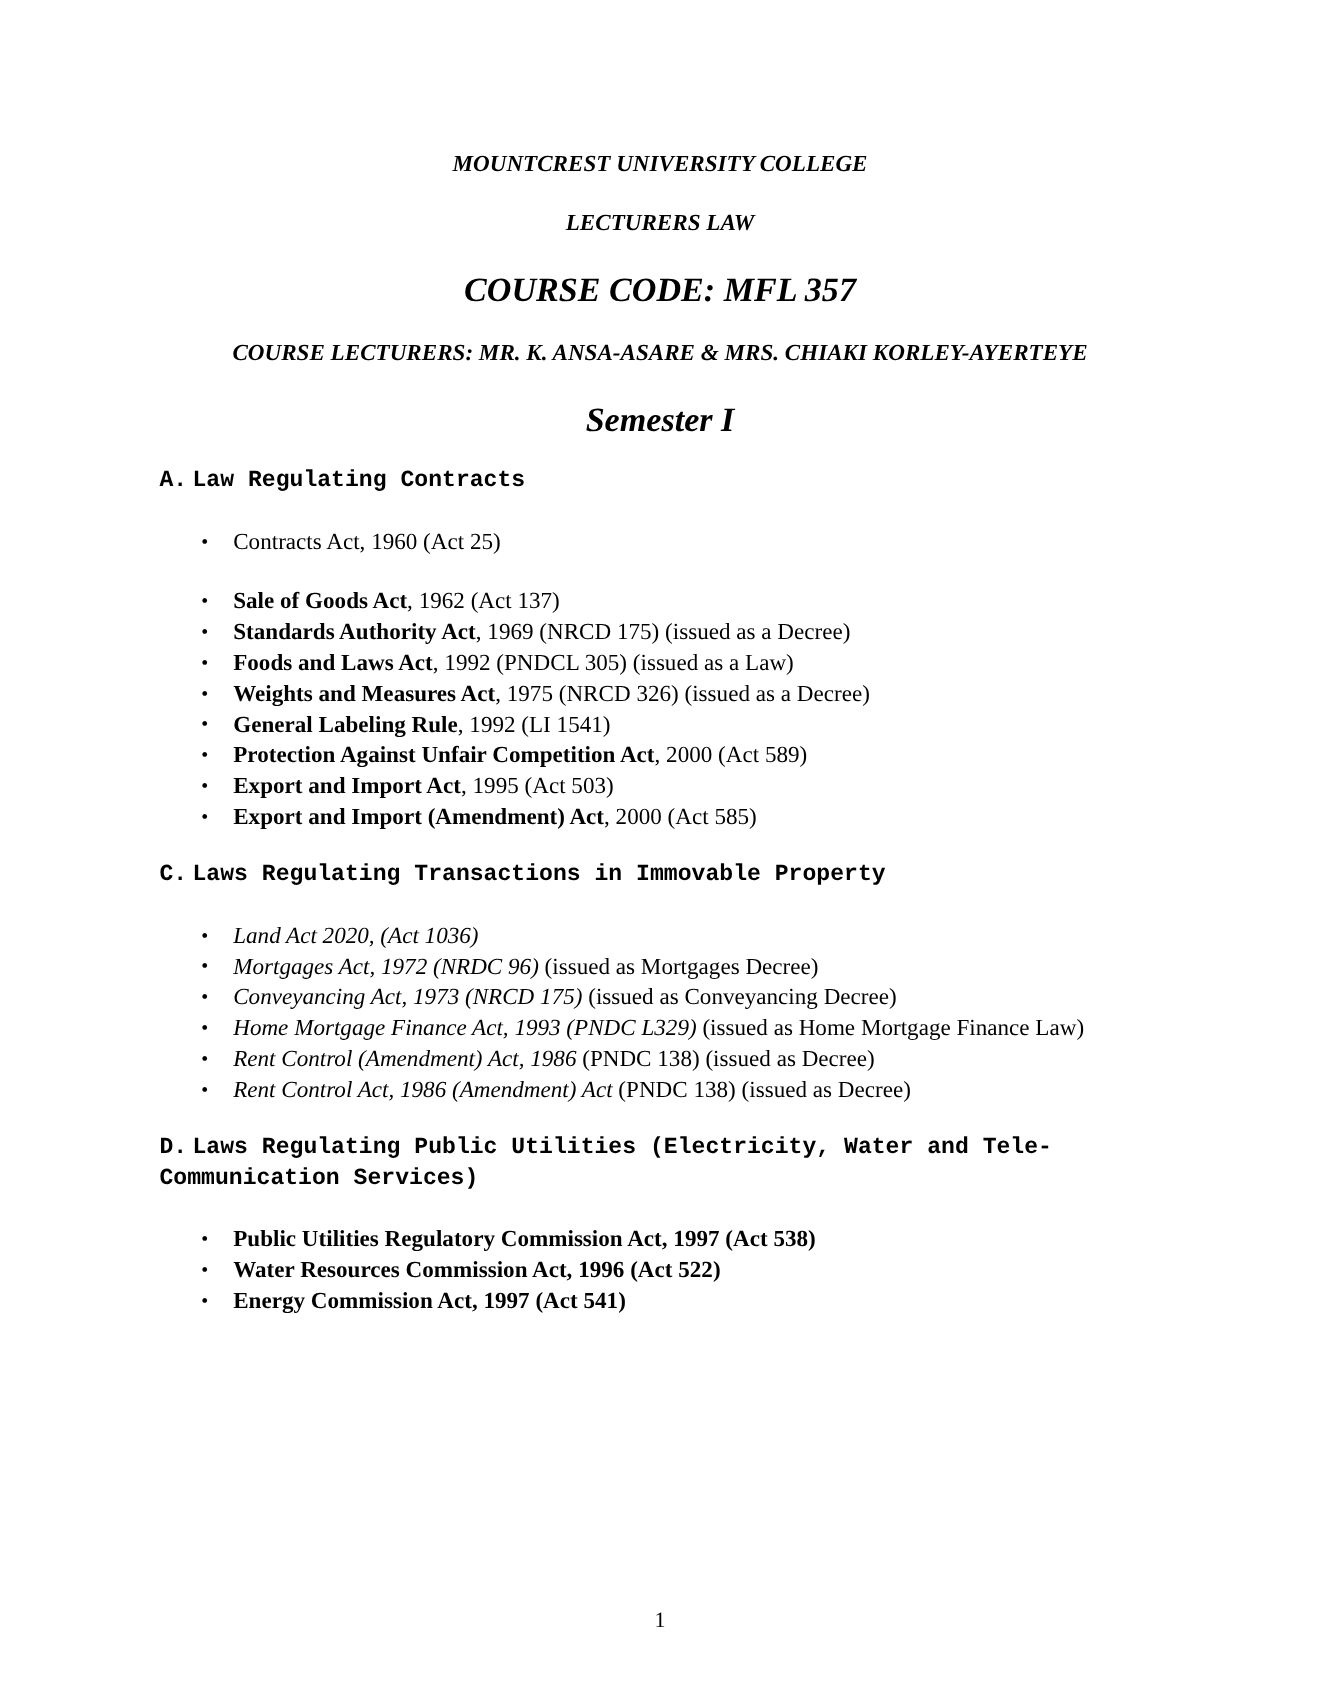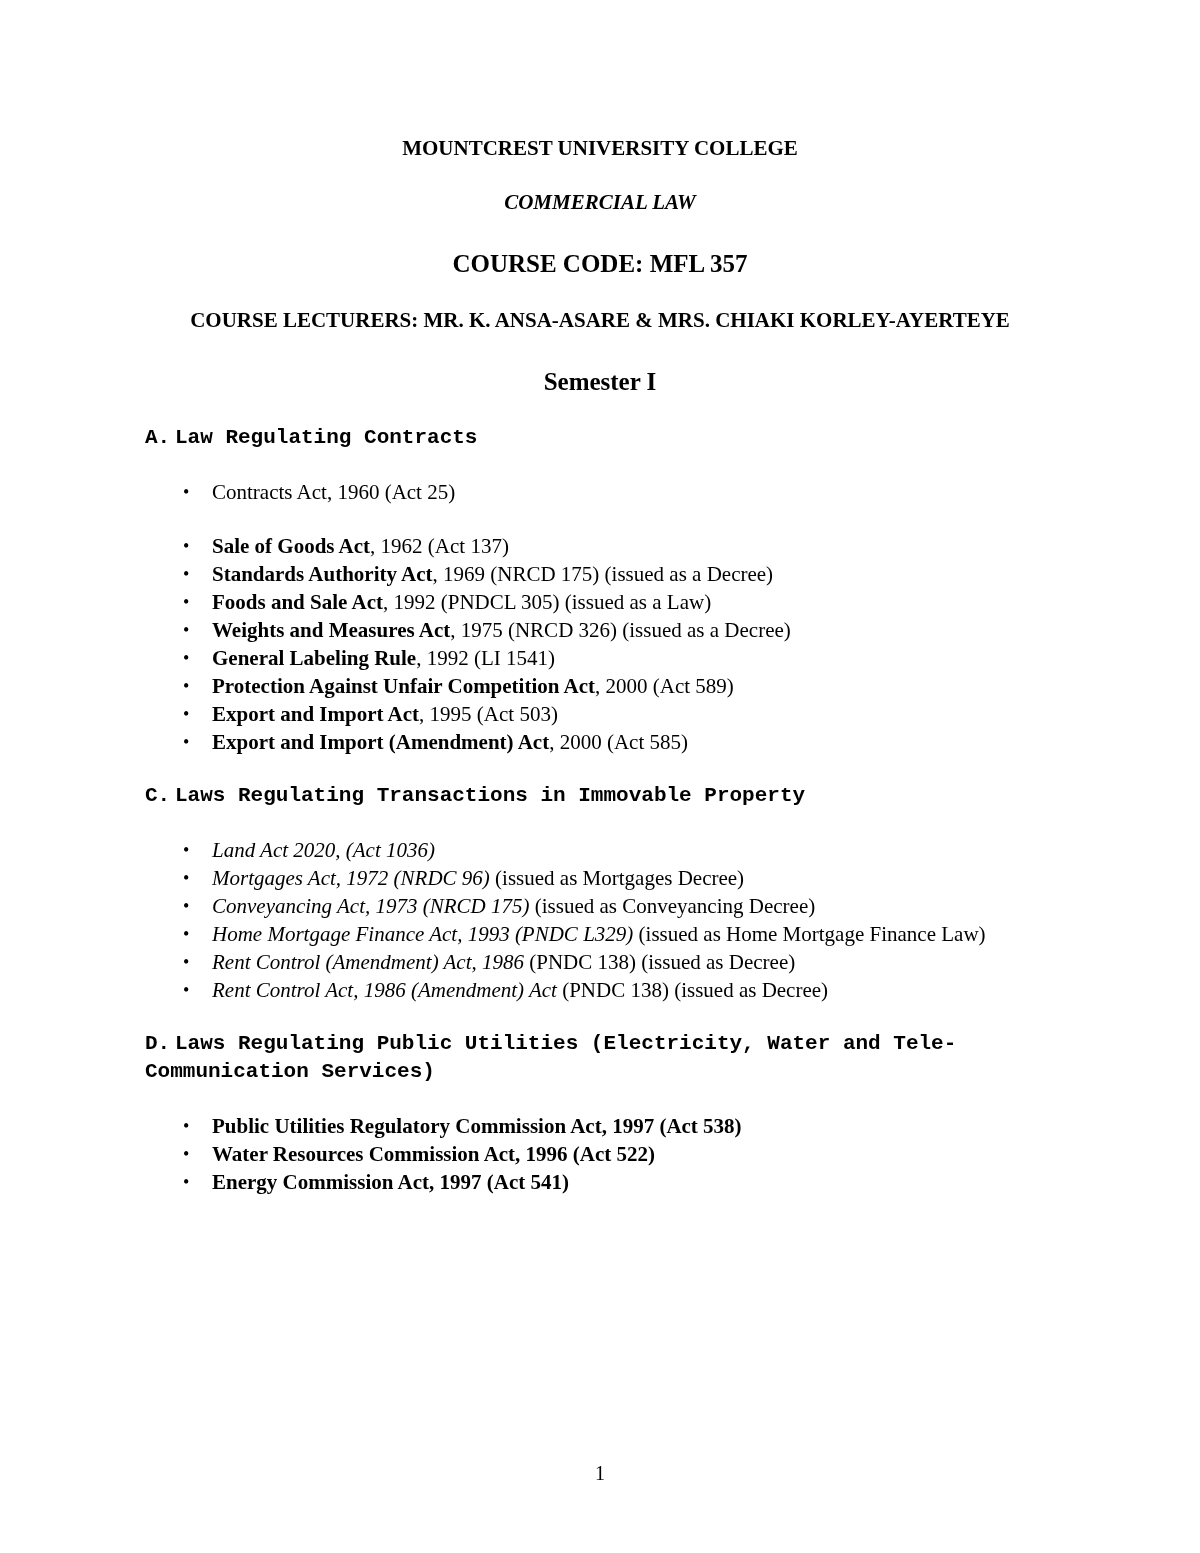--- a/index.html
+++ b/index.html
@@ -13,22 +13,23 @@
     width: 1200px;
     min-height: 1553px;
     margin: 0 auto;
     background: #ffffff;
     padding: 134px 145px 120px 145px;
   }
   p, li { font-size: 21px; line-height: 28px; }
   .hline {
     text-align: center;
     margin: 0 0 26px 0;
+    font-style: italic;
   }
-  .hline.large { font-size: 25px; line-height: 32px; margin-top: 32px; }
+  .hline.large { font-size: 31px; line-height: 32px; margin-top: 32px; }
   .bold { font-weight: bold; }
   .bold-italic { font-weight: bold; font-style: italic; }
   .italic { font-style: italic; }
   .regular { font-weight: normal; font-style: normal; }
   .section-heading {
     font-weight: bold;
     margin: 0 0 26px 0;
     font-family: Liberation Mono, monospace;
   }
   .sec-label {
@@ -60,37 +61,37 @@
     text-align: center;
     font-size: 20px;
   }
 </style>
 </head>
 <body>
 
 <div class="page">
   <div id="doc-header">
       <p class="hline bold">MOUNTCREST UNIVERSITY COLLEGE</p>
-      <p class="hline bold-italic">COMMERCIAL LAW</p>
+      <p class="hline bold-italic">LECTURERS LAW</p>
       <p class="hline bold large">COURSE CODE: MFL 357</p>
       <p class="hline bold">COURSE LECTURERS:  MR. K. ANSA-ASARE &amp; MRS. CHIAKI KORLEY-AYERTEYE</p>
       <p class="hline bold large">Semester I</p>
     </div>
   <div id="doc-sections">
       <section class="doc-section">
         <p class="section-heading"><span class="sec-label">A.</span><span class="sec-title">Law Regulating Contracts</span></p>
         <ul class="doc-list">
           <li class="doc-list-item"><span class="bullet">•</span><span class="seg regular">Contracts Act, 1960 (Act 25)</span></li>
         </ul>
       </section>
       <section class="doc-section">
         <ul class="doc-list">
           <li class="doc-list-item"><span class="bullet">•</span><span class="seg bold">Sale of Goods Act</span><span class="seg regular">, 1962 (Act 137)</span></li>
           <li class="doc-list-item"><span class="bullet">•</span><span class="seg bold">Standards Authority Act</span><span class="seg regular">, 1969 (NRCD 175) (issued as a Decree)</span></li>
-          <li class="doc-list-item"><span class="bullet">•</span><span class="seg bold">Foods and Sale Act</span><span class="seg regular">, 1992 (PNDCL 305) (issued as a Law)</span></li>
+          <li class="doc-list-item"><span class="bullet">•</span><span class="seg bold">Foods and Laws Act</span><span class="seg regular">, 1992 (PNDCL 305) (issued as a Law)</span></li>
           <li class="doc-list-item"><span class="bullet">•</span><span class="seg bold">Weights and Measures Act</span><span class="seg regular">, 1975 (NRCD 326) (issued as a Decree)</span></li>
           <li class="doc-list-item"><span class="bullet">•</span><span class="seg bold">General Labeling Rule</span><span class="seg regular">, 1992 (LI 1541)</span></li>
           <li class="doc-list-item"><span class="bullet">•</span><span class="seg bold">Protection Against Unfair Competition Act</span><span class="seg regular">, 2000 (Act 589)</span></li>
           <li class="doc-list-item"><span class="bullet">•</span><span class="seg bold">Export and Import Act</span><span class="seg regular">, 1995 (Act 503)</span></li>
           <li class="doc-list-item"><span class="bullet">•</span><span class="seg bold">Export and Import (Amendment) Act</span><span class="seg regular">, 2000 (Act 585)</span></li>
         </ul>
       </section>
       <section class="doc-section">
         <p class="section-heading"><span class="sec-label">C.</span><span class="sec-title">Laws Regulating Transactions in Immovable Property</span></p>
         <ul class="doc-list">

